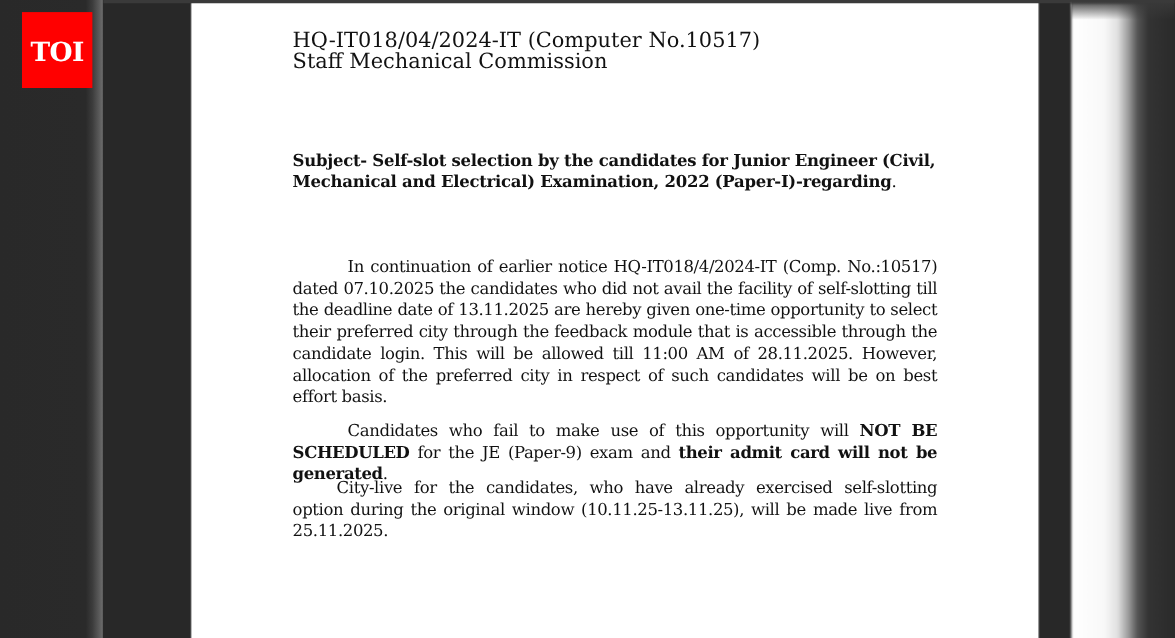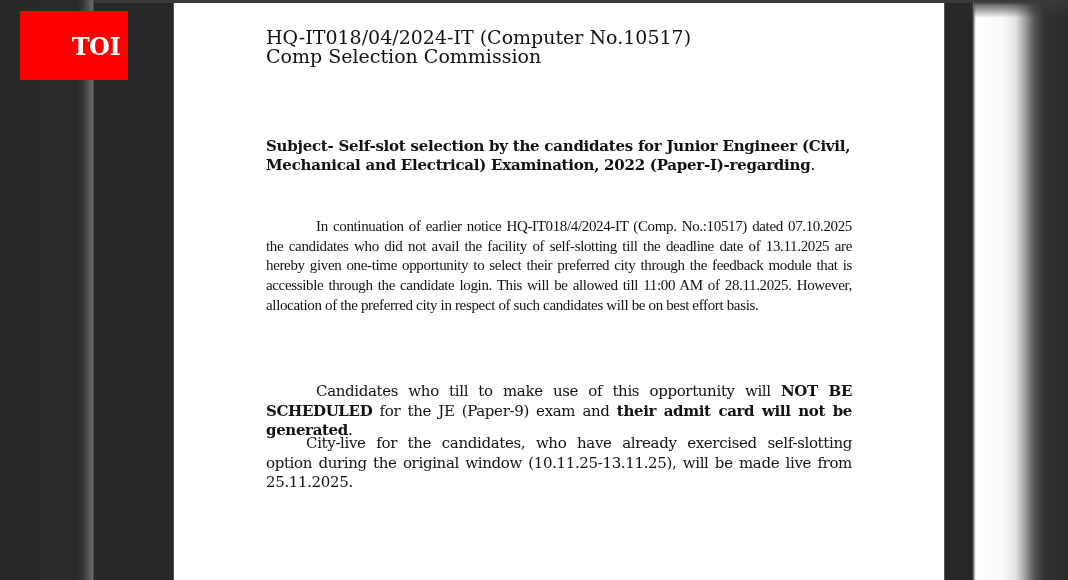--- a/index.html
+++ b/index.html
@@ -30,21 +30,20 @@
       background: linear-gradient(to right, #292929 0px, #2a2a2a 78px, #3c3c3c 84px, #5a5a5a 90px, #6a6a6a 93px, #2a2a2a 94px);
     }
     .logo {
       position: absolute;
       left: 20px; top: 11px;
       width: 64px; height: 69px;
       background: #ff0000;
       display: flex;
       align-items: center;
       justify-content: center;
-      padding-left: 44px;
     }
     .logo-text {
       color: #ffffff;
       font-family: "DejaVu Serif", serif;
       font-weight: bold;
       font-size: 24px;
       letter-spacing: -0.5px;
       line-height: 1;
       margin-top: 2px;
     }
@@ -98,21 +97,21 @@
     .para {
       position: absolute;
       left: 0;
       width: 586px;
       font-size: 15px;
       line-height: 19.7px;
       text-align: justify;
       letter-spacing: -0.35px;
       word-spacing: 0px;
     }
-    .para.p1 { top: 217px; text-indent: 50px; font-family: Liberation Serif, serif; }
+    .para.p1 { top: 233px; text-indent: 50px; }
     .para.p2 { top: 382px; text-indent: 50px; }
     .para.p3 { top: 434px; text-indent: 40px; }
     .para b { font-weight: bold; }
   </style>
 </head>
 <body>
 
 <div class="stage">
   <div class="top-edge"></div>
 
@@ -123,24 +122,24 @@
   </div>
 
   <div class="page"></div>
 
   <div class="right-strip"></div>
   <div class="right-strip-top"></div>
 
   <div class="doc">
     <div class="header-block">
       <div>HQ-IT018/04/2024-IT (Computer No.10517)</div>
-      <div>Comp Selection Commission</div>
+      <div>Staff Mechanical Commission</div>
     </div>
 
     <div class="subject"><span>Subject- Self-slot selection by the candidates for Junior Engineer (Civil, Mechanical and Electrical) Examination, 2022 (Paper-I)-regarding</span><span class="end-dot">.</span></div>
 
     <div class="para p1">In continuation of earlier notice HQ-IT018/4/2024-IT (Comp. No.:10517) dated 07.10.2025 the candidates who did not avail the facility of self-slotting till the deadline date of 13.11.2025 are hereby given one-time opportunity to select their preferred city through the feedback module that is accessible through the candidate login. This will be allowed till 11:00 AM of 28.11.2025. However, allocation of the preferred city in respect of such candidates will be on best effort basis.</div>
 
-    <div class="para p2"><span>Candidates who till to make use of this opportunity will </span><b>NOT BE SCHEDULED</b><span> for the JE (Paper-9) exam and </span><b>their admit card will not be generated</b><span>.</span></div>
+    <div class="para p2"><span>Candidates who fail to make use of this opportunity will </span><b>NOT BE SCHEDULED</b><span> for the JE (Paper-9) exam and </span><b>their admit card will not be generated</b><span>.</span></div>
 
     <div class="para p3">City-live for the candidates, who have already exercised self-slotting option during the original window (10.11.25-13.11.25), will be made live from 25.11.2025.</div>
   </div>
 </div>
 
 </body></html>

